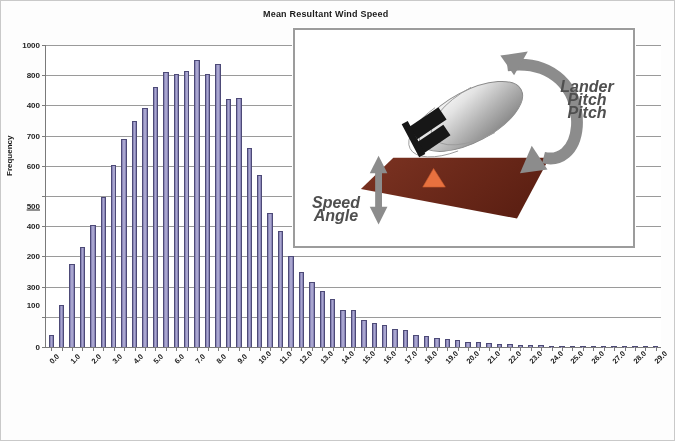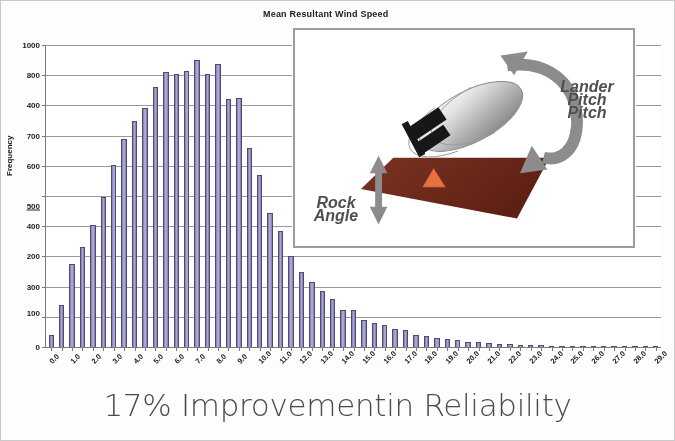--- a/index.html
+++ b/index.html
@@ -135,21 +135,21 @@
           <div class="gridline" style="top: 120.8px;"></div>
           <div class="gridline" style="top: 90.6px;"></div>
           <div class="gridline" style="top: 60.4px;"></div>
           <div class="gridline" style="top: 30.2px;"></div>
           <div class="gridline" style="top: 0px;"></div>
         </div>
       <div id="yticks">
           <div class="ytick-mark" style="top: 302px;"></div>
           <div class="ytick-label" style="top: 302px;">0</div>
           <div class="ytick-mark" style="top: 271.8px;"></div>
-          <div class="ytick-label" style="top: 268px;">100</div>
+          <div class="ytick-label" style="top: 260px;">100</div>
           <div class="ytick-mark" style="top: 241.6px;"></div>
           <div class="ytick-label" style="top: 241.6px;">300</div>
           <div class="ytick-mark" style="top: 211.4px;"></div>
           <div class="ytick-label" style="top: 211.4px;">200</div>
           <div class="ytick-mark" style="top: 181.2px;"></div>
           <div class="ytick-label" style="top: 181.2px;">400</div>
           <div class="ytick-mark" style="top: 151px;"></div>
           <div class="ytick-label" style="top: 161px; text-decoration: underline;">500</div>
           <div class="ytick-mark" style="top: 120.8px;"></div>
           <div class="ytick-label" style="top: 120.8px;">600</div>
@@ -365,21 +365,20 @@
         </g>
       </svg>
 
       <div class="inset-label" id="lander-pitch-label">
         <span>Lander</span><br>
         <span>Pitch</span><br>
         <span>Pitch</span>
       </div>
 
       <div class="inset-label" id="rock-height-label">
-        <span>Rock</span><br>
+        <span>Speed</span><br>
         <span>Angle</span>
       </div>
     </div>
 
   </div>
 
-  <div id="caption">17% Improvementin Reliability</div>
 </div>
 
 </body></html>

